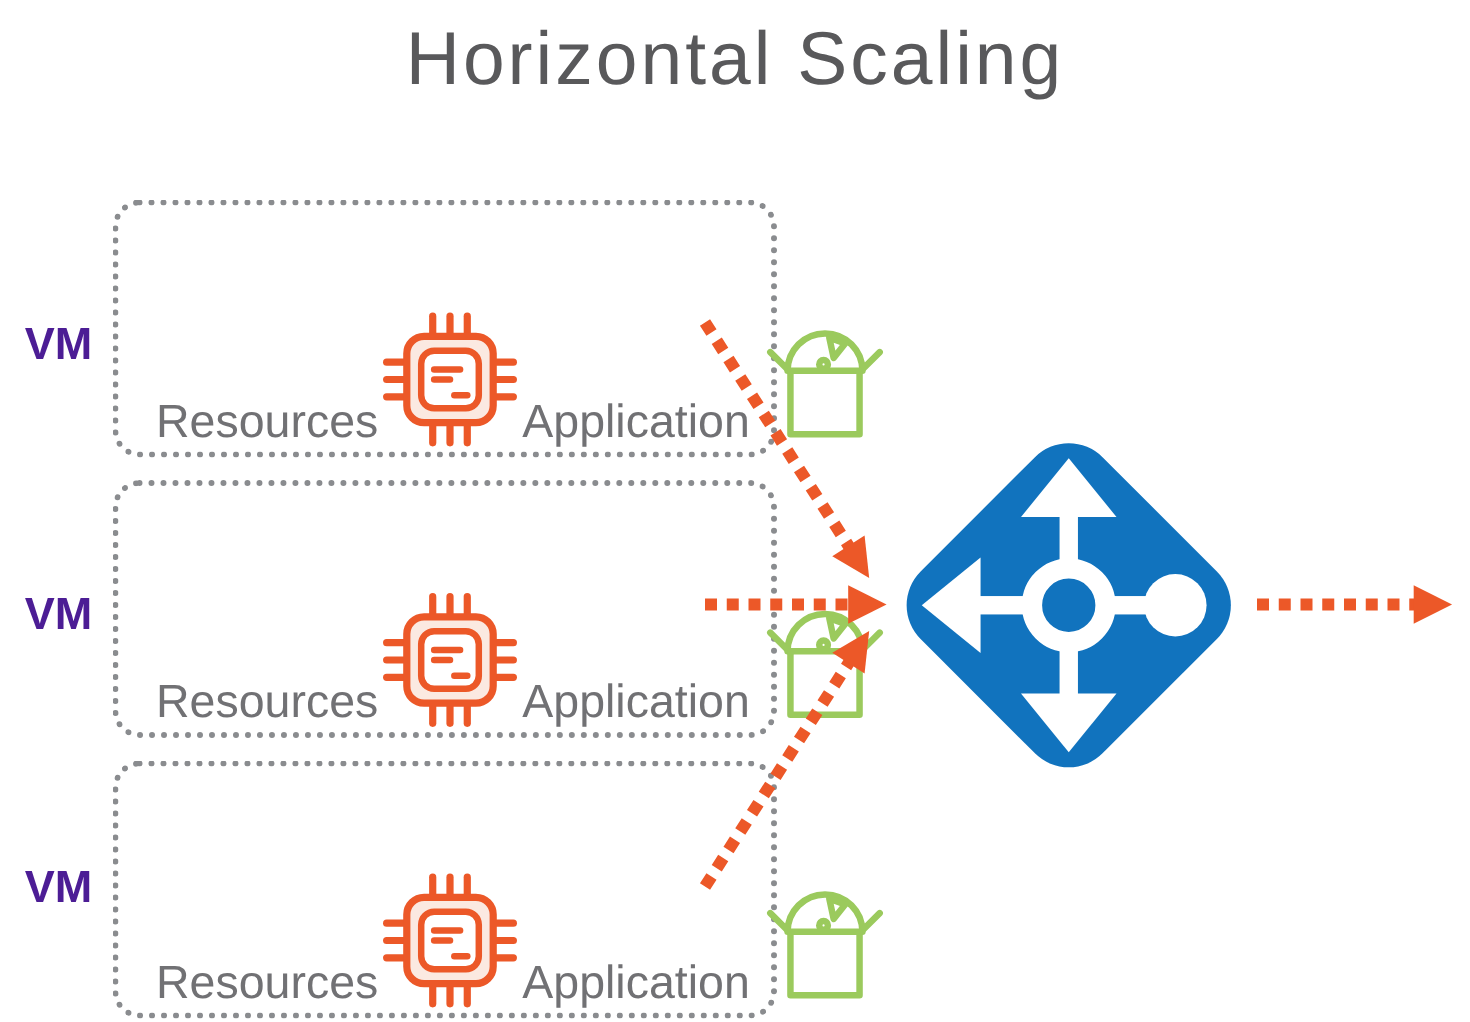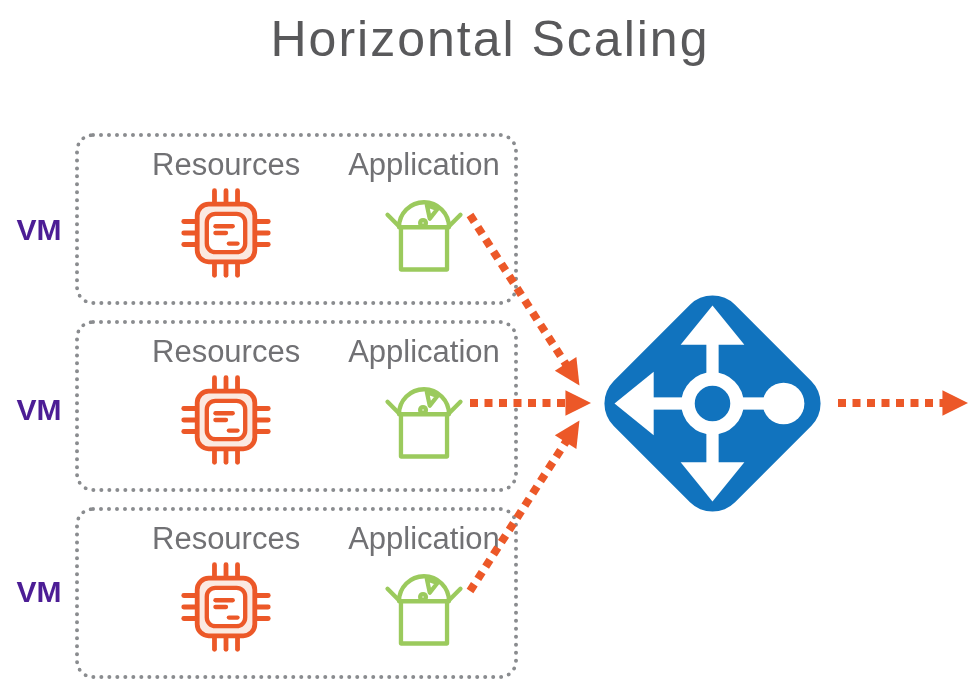--- a/index.html
+++ b/index.html
@@ -20,21 +20,21 @@
     position:absolute;left:8px;width:62px;
     text-align:center;
     font-size:30px;font-weight:bold;color:#4c1d95;
   }
   .vm-box{
     position:absolute;left:75px;width:385px;height:156px;
     border:4px dotted #8A8C8F;border-radius:18px;
     display:flex;justify-content:space-between;
     padding:8px 25px 0 25px;box-sizing:content-box;
   }
-  .vm-col{display:flex;flex-direction:column;align-items:center;margin-left:48px;}
+  .vm-col{display:flex;flex-direction:row;align-items:flex-end;}
   .col-label{
     font-size:31px;font-weight:300;color:#717174;
     line-height:40px;white-space:nowrap;
   }
   .icon-svg{display:block;}
   .lb-label{
     position:absolute;left:590px;top:241px;width:245px;
     text-align:center;font-size:27px;font-weight:bold;color:#454547;
   }
   .lb-icon{position:absolute;left:590px;top:281px;}

